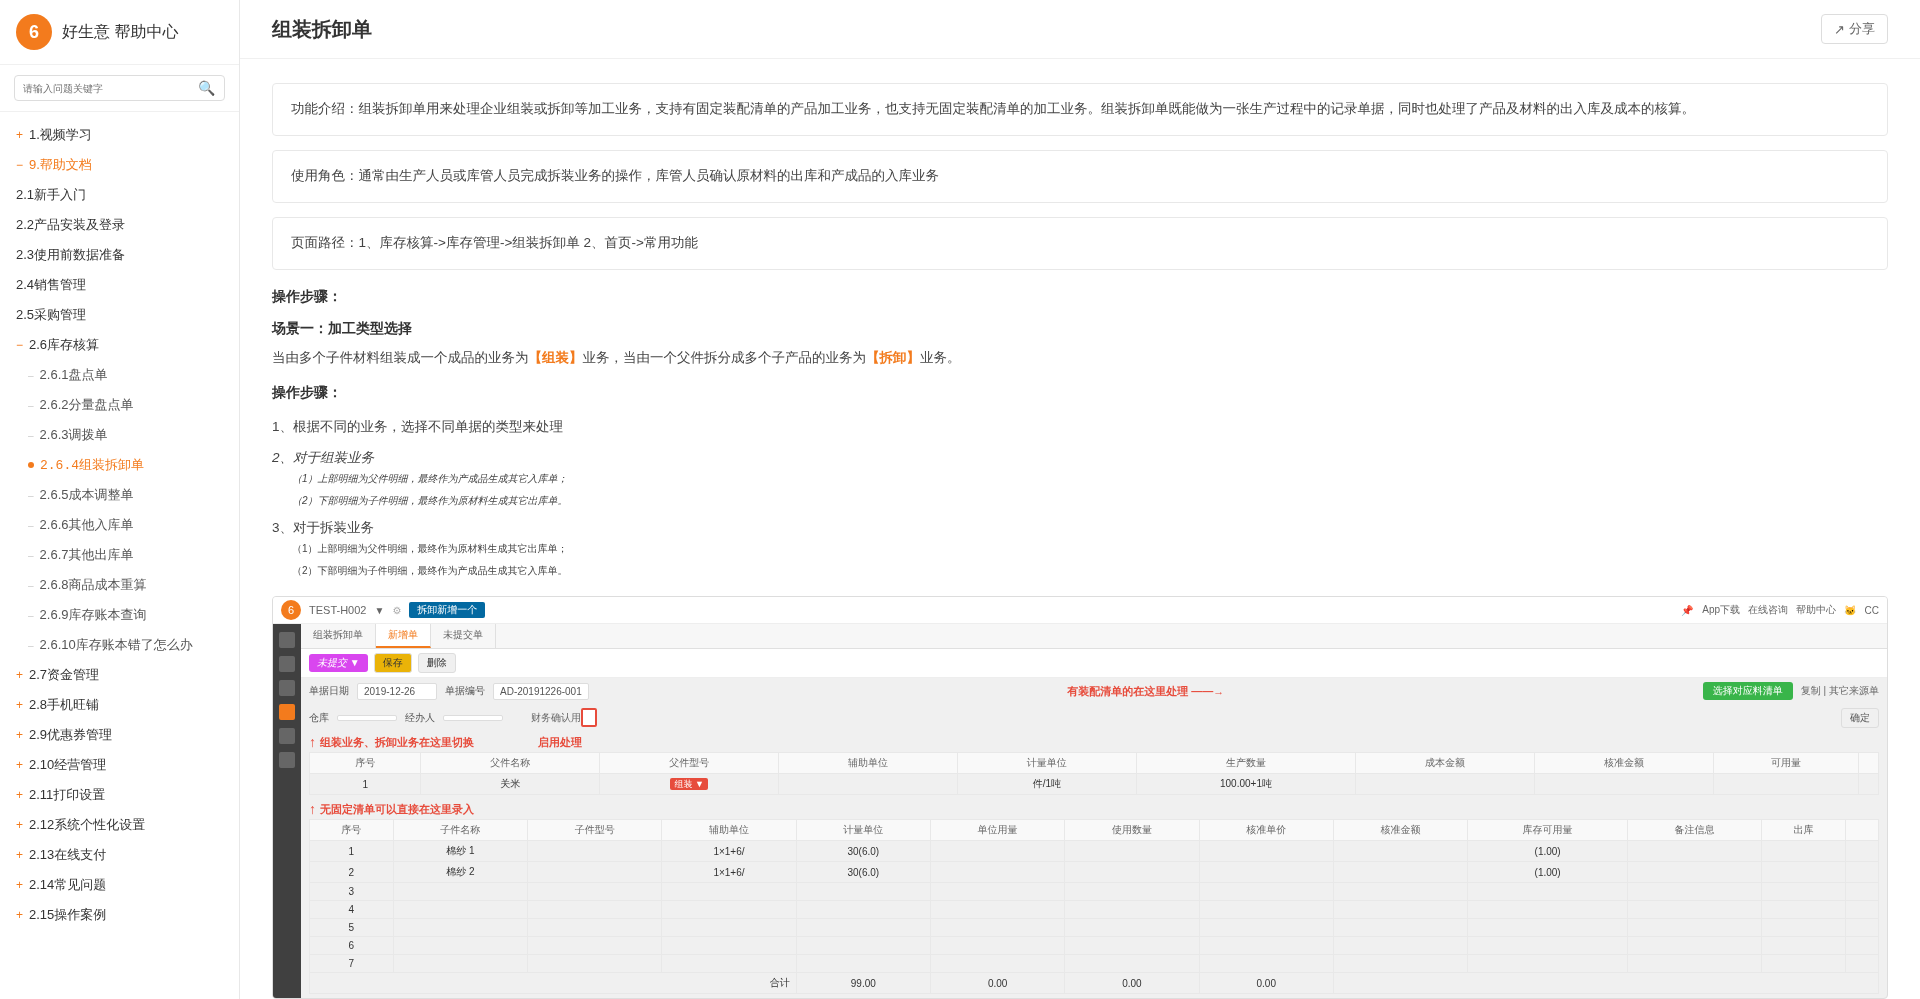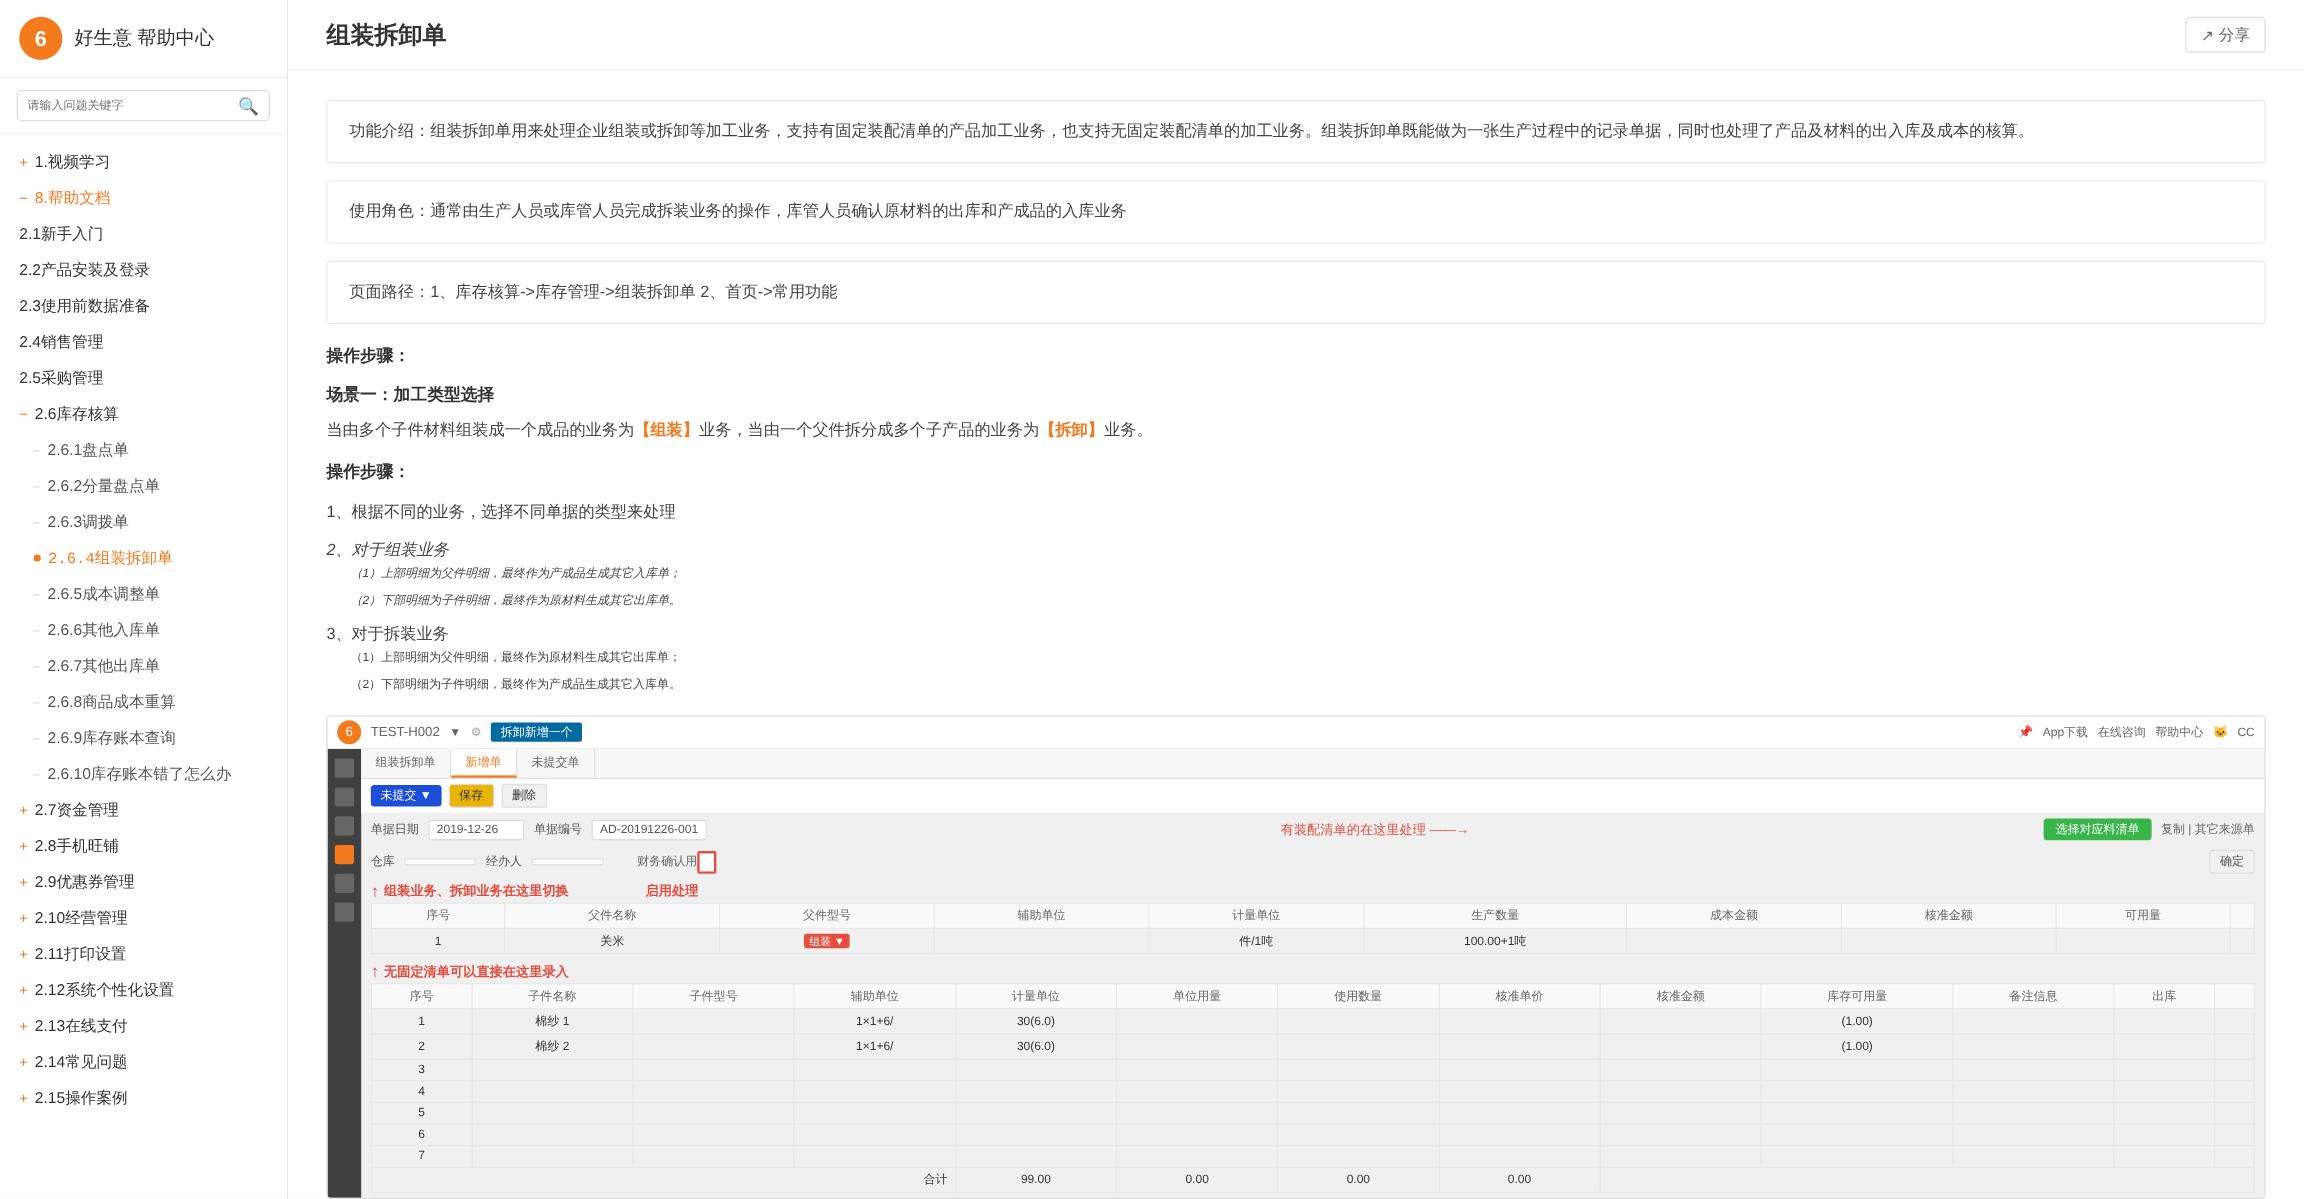--- a/index.html
+++ b/index.html
@@ -194,21 +194,21 @@
     </div>
   </div>
   <div id="nav-tree">
 
   <div class="nav-item section">
         <span class="nav-plus">+</span>
         <span>1.视频学习</span>
       </div>
       <div class="nav-item section active">
         <span class="nav-minus">−</span>
-        <span>8.帮助文档</span>
+        <span>9.帮助文档</span>
       </div>
       <div class="nav-item section">
         <span>2.1新手入门</span>
       </div>
       <div class="nav-item section">
         <span>2.2产品安装及登录</span>
       </div>
       <div class="nav-item section">
         <span>2.3使用前数据准备</span>
       </div>
@@ -379,31 +379,31 @@
 
           <div style="flex:1;">
 
             <div class="mock-tabs">
               <div class="mock-tab">组装拆卸单</div>
               <div class="mock-tab active">新增单</div>
               <div class="mock-tab">未提交单</div>
             </div>
 
             <div class="mock-toolbar">
-              <span style="padding:2px 8px;background:#1d4ed8;color:#fff;border-radius:3px;font-size:10px;border:none;">未提交 ▼</span>
+              <span style="padding:2px 8px;background:#d946ef;color:#fff;border-radius:3px;font-size:10px;border:none;font-style:italic;">未提交 ▼</span>
               <span style="padding:2px 8px;background:#eab308;border-radius:3px;font-size:10px;border:1px solid #ddd;">保存</span>
               <span style="padding:2px 8px;background:#f0f0f0;border-radius:3px;font-size:10px;border:1px solid #ddd;">删除</span>
             </div>
 
             <div class="mock-form-row">
               <span>单据日期</span>
               <span class="mock-input">2019-12-26</span>
               <span>单据编号</span>
               <span class="mock-input">AD-20191226-001</span>
-              <span style="flex:1;text-align:center;color:#e74c3c;font-weight:normal;font-size:11px;">有装配清单的在这里处理 ——→</span>
+              <span style="flex:1;text-align:center;color:#e74c3c;font-weight:bold;font-size:11px;">有装配清单的在这里处理 ——→</span>
               <span style="padding:2px 10px;background:#39b54a;color:#fff;border-radius:3px;font-size:10px;">选择对应料清单</span>
               <span style="font-size:10px;color:#666;">复制 | 其它来源单</span>
             </div>
             <div class="mock-form-row">
               <span>仓库</span>
               <span class="mock-input" style="min-width:60px;"></span>
               <span>经办人</span>
               <span class="mock-input" style="min-width:60px;"></span>
               <span style="flex:1;padding-left:20px;">
                 <span style="color:#666;font-size:10px;">财务确认用</span>

